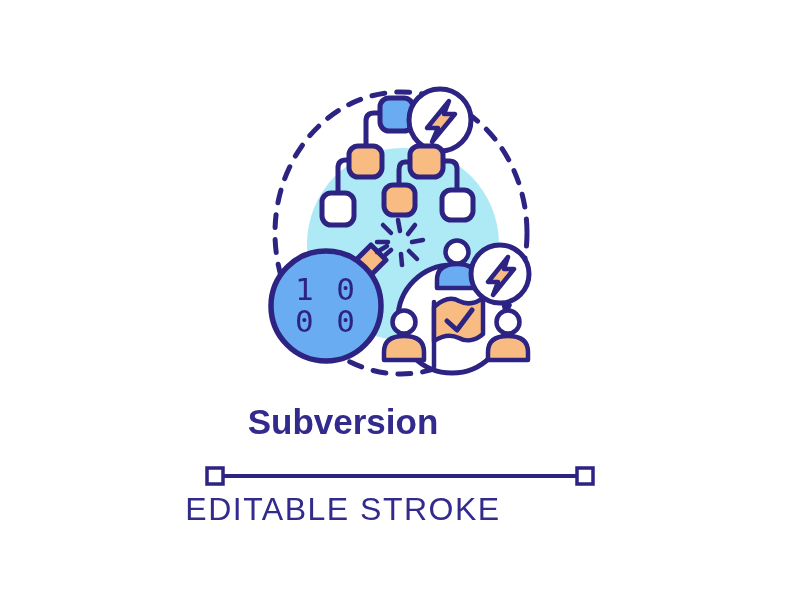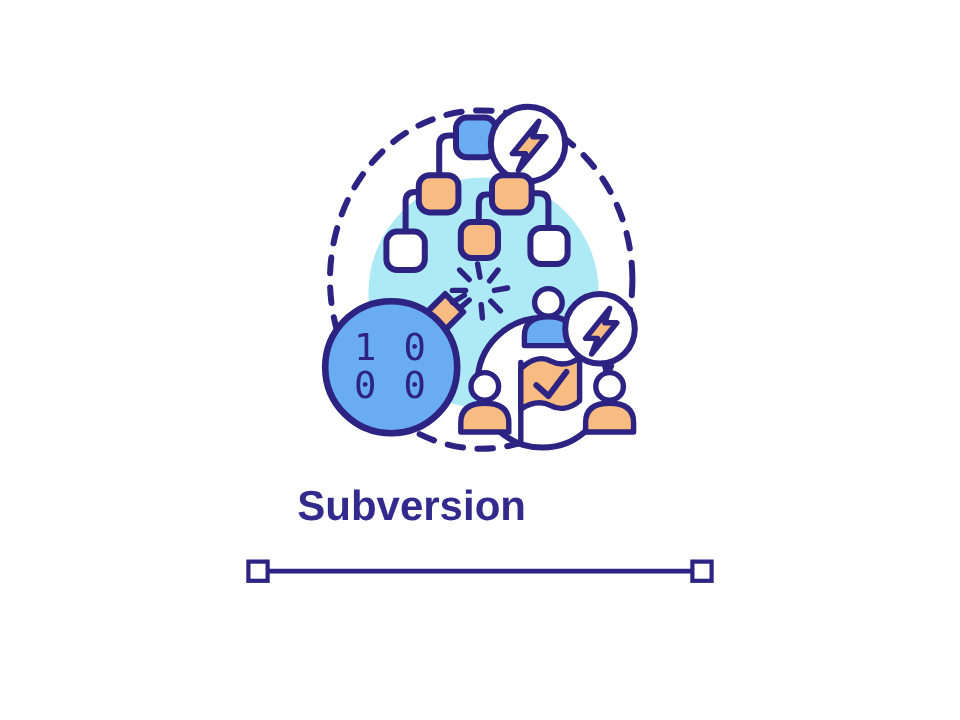--- a/index.html
+++ b/index.html
@@ -117,14 +117,15 @@
     </g>
 
     <g>
       <line x1="223" y1="476" x2="577" y2="476" stroke="var(--ink)" stroke-width="4"></line>
       <rect x="207" y="468" width="16" height="16" fill="var(--white)" stroke="var(--ink)" stroke-width="3.5"></rect>
       <rect x="577" y="468" width="16" height="16" fill="var(--white)" stroke="var(--ink)" stroke-width="3.5"></rect>
     </g>
   </svg>
 
   <div class="title">Subversion</div>
+  <div class="subtitle">EDITABLE STROKE</div>
 
 </div>
 
 </body></html>

